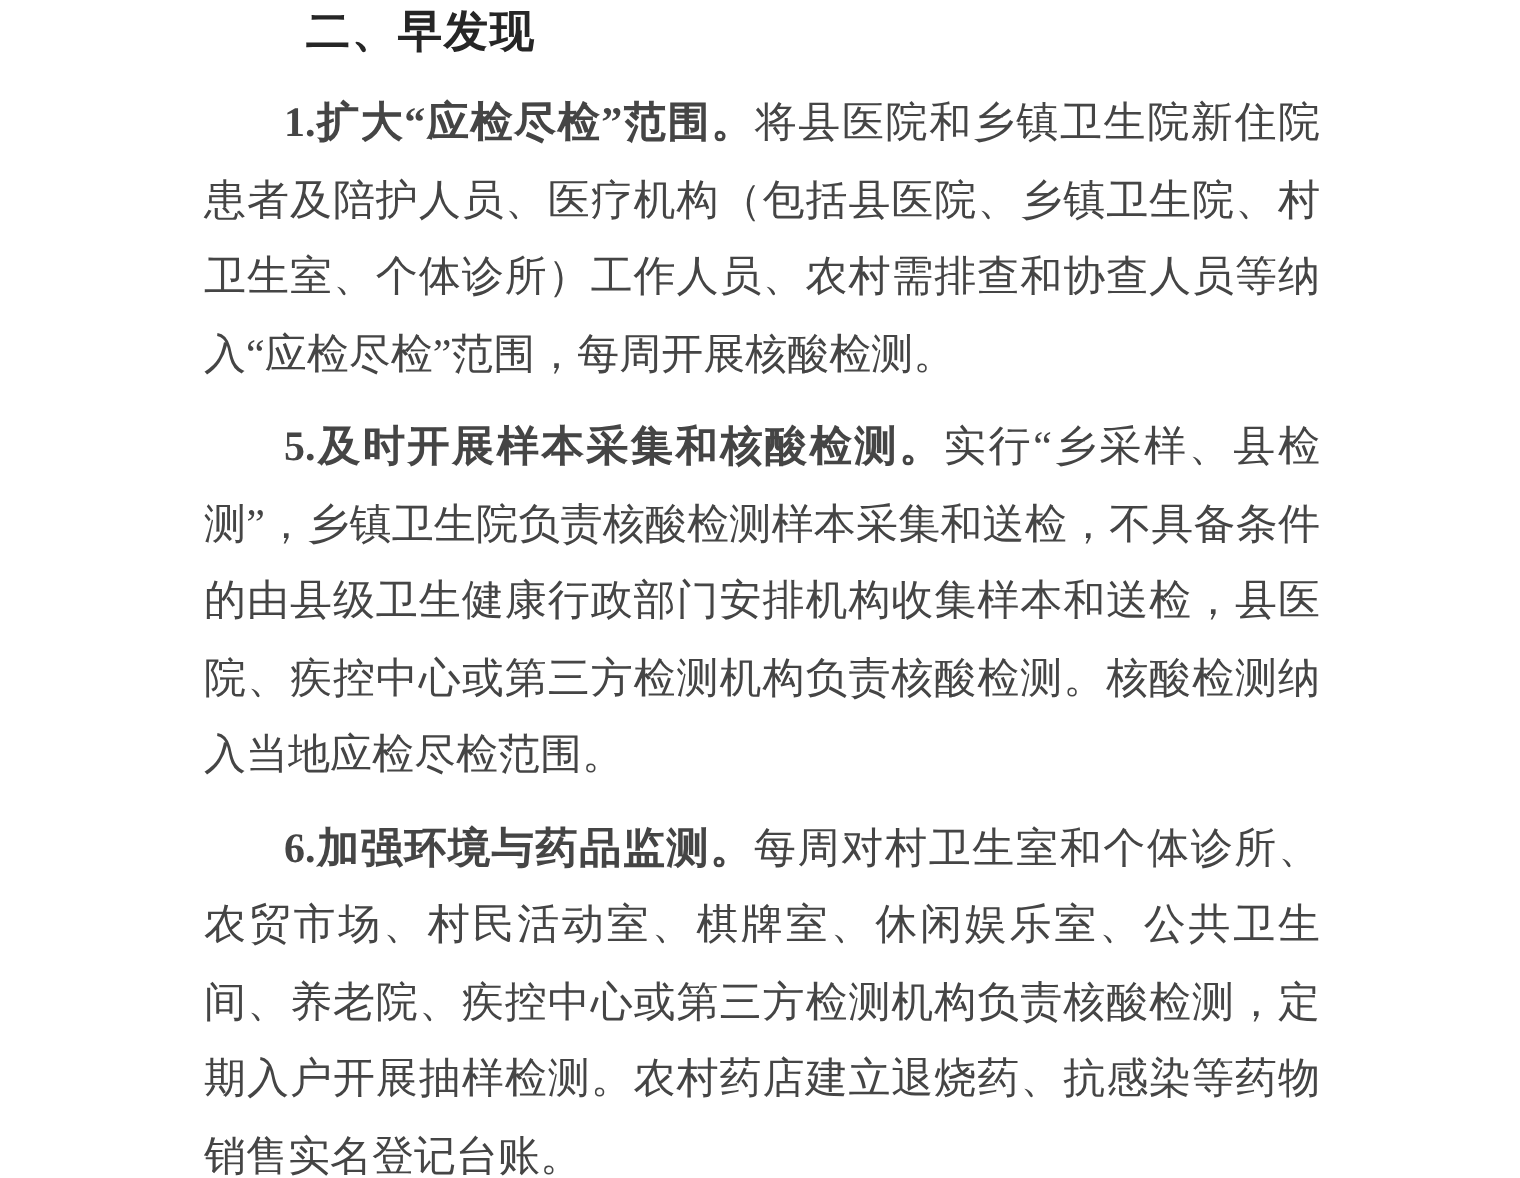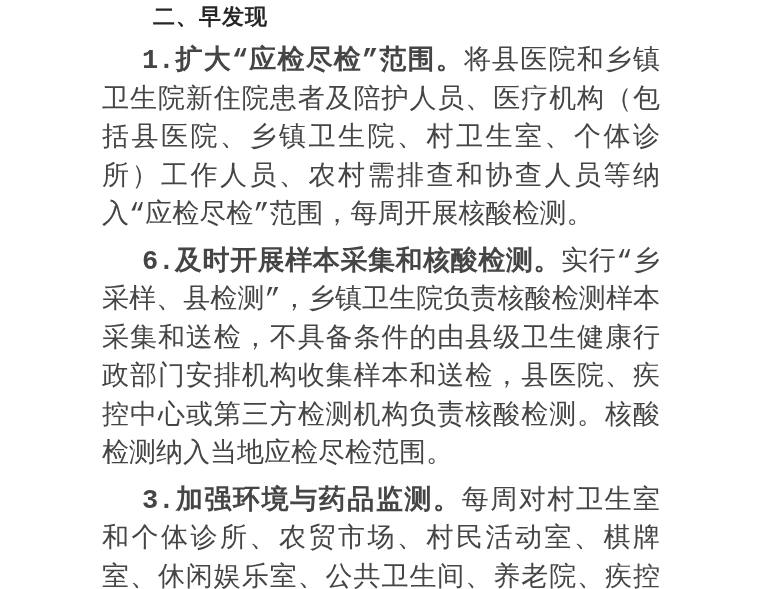--- a/index.html
+++ b/index.html
@@ -31,37 +31,36 @@
     font-weight: 700;
     font-size: 22px;
     line-height: 34px;
     letter-spacing: 1px;
     text-indent: 51px;
     color: var(--heading-color);
     white-space: nowrap;
   }
   .doc-paragraph {
     margin: 8px 0 0 0;
-    font-size: 27px;
+    font-size: 21px;
     line-height: 38.5px;
     text-align: justify;
     text-indent: 40px;
     color: var(--body-color);
-    font-family: Liberation Mono, monospace;
   }
   .doc-paragraph .lead {
     font-weight: 700;
   }
 </style>
 </head>
 <body>
 
 <div class="doc-page">
 
   <h2 class="doc-heading">二、早发现</h2>
 
   <p class="doc-paragraph"><span class="lead">1.扩大“应检尽检”范围。</span><span>将县医院和乡镇卫生院新住院患者及陪护人员、医疗机构（包括县医院、乡镇卫生院、村卫生室、个体诊所）工作人员、农村需排查和协查人员等纳入“应检尽检”范围，每周开展核酸检测。</span></p>
 
-  <p class="doc-paragraph"><span class="lead">6.及时开展样本采集和核酸检测。</span><span>实行“乡采样、县检测”，乡镇卫生院负责核酸检测样本采集和送检，不具备条件的由县级卫生健康行政部门安排机构收集样本和送检，县医院、疾控中心或第三方检测机构负责核酸检测。核酸检测纳入当地应检尽检范围。</span></p>
+  <p class="doc-paragraph"><span class="lead">5.及时开展样本采集和核酸检测。</span><span>实行“乡采样、县检测”，乡镇卫生院负责核酸检测样本采集和送检，不具备条件的由县级卫生健康行政部门安排机构收集样本和送检，县医院、疾控中心或第三方检测机构负责核酸检测。核酸检测纳入当地应检尽检范围。</span></p>
 
-  <p class="doc-paragraph"><span class="lead">3.加强环境与药品监测。</span><span>每周对村卫生室和个体诊所、农贸市场、村民活动室、棋牌室、休闲娱乐室、公共卫生间、养老院、疾控中心或第三方检测机构负责核酸检测，定期入户开展抽样检测。农村药店建立退烧药、抗感染等药物销售实名登记台账。</span></p>
+  <p class="doc-paragraph"><span class="lead">6.加强环境与药品监测。</span><span>每周对村卫生室和个体诊所、农贸市场、村民活动室、棋牌室、休闲娱乐室、公共卫生间、养老院、疾控中心或第三方检测机构负责核酸检测，定期入户开展抽样检测。农村药店建立退烧药、抗感染等药物销售实名登记台账。</span></p>
 
 </div>
 
 </body></html>

